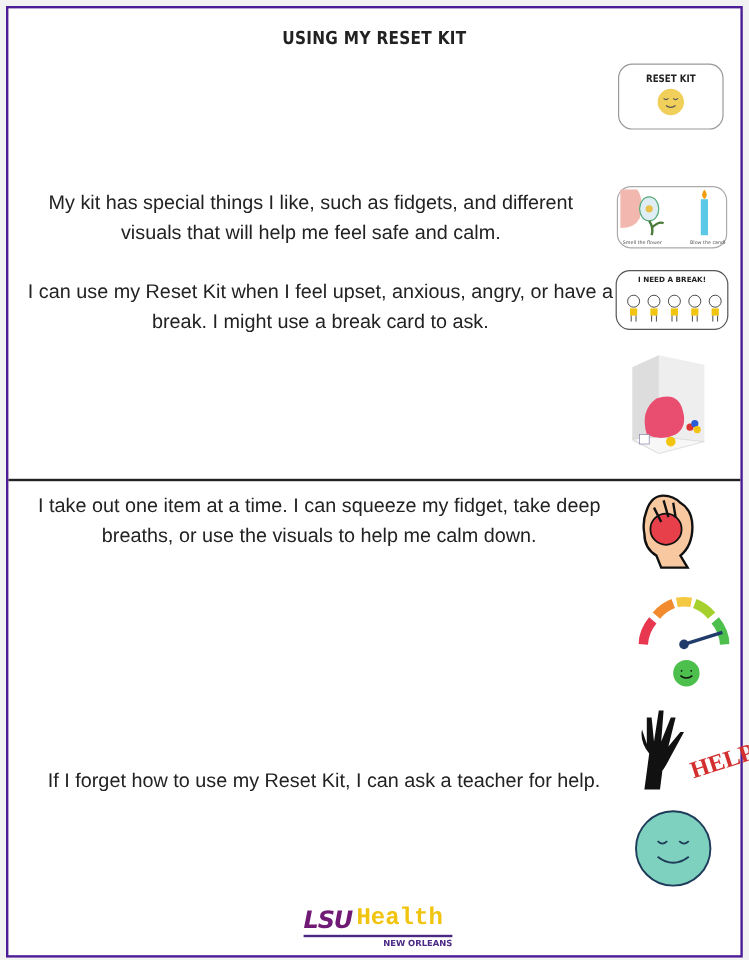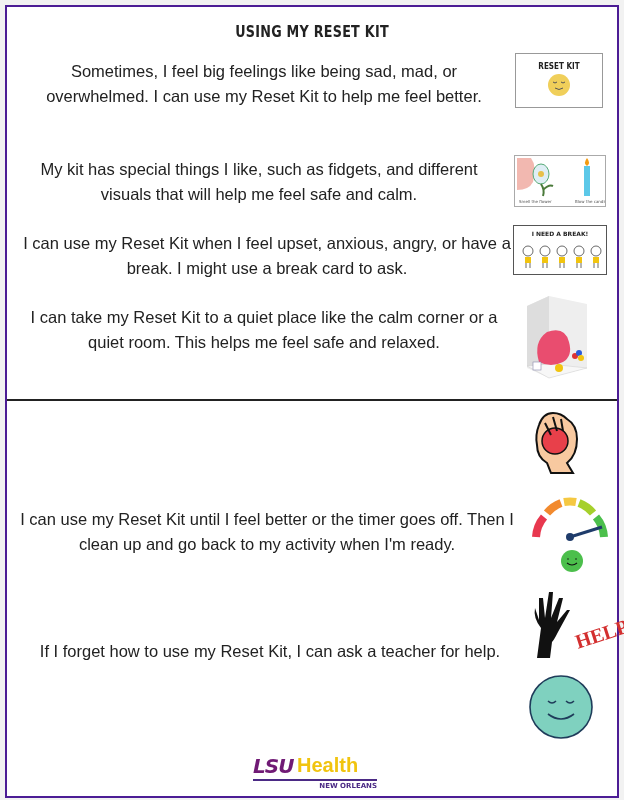--- a/index.html
+++ b/index.html
@@ -1,30 +1,29 @@
 <!DOCTYPE html>
 <html><head>
 <meta charset="utf-8">
 <style>
   html,body{margin:0;padding:0;}
   body{width:624px;height:800px;background:#f2f2f2;position:relative;overflow:hidden;font-family:"Liberation Sans",sans-serif;color:#222;}
   .sheet{position:absolute;left:5px;top:5px;width:610px;height:789px;background:#fff;border:2px solid #4c1d95;box-sizing:content-box;}
   .divider{position:absolute;left:0;right:0;top:392px;height:2px;background:#222;}
   .title{position:absolute;left:0;right:0;top:16px;text-align:center;font-family:"DejaVu Sans",sans-serif;font-weight:bold;font-size:15px;letter-spacing:0.3px;transform:scaleX(0.85);}
   .txt{position:absolute;text-align:center;font-size:16.5px;line-height:24.5px;color:#222;}
-  .pic{position:absolute;}
+  .pic{position:absolute;border-radius:12px;}
   .logo{position:absolute;left:246px;top:747px;width:126px;height:40px;}
 </style>
 </head>
 <body>
 
 <div class="sheet">
   <div class="title">USING MY RESET KIT</div>
 
-  <div class="txt" style="left:22px;top:52px;width:470px;">Sometimes, I feel big feelings like being sad, mad, or overwhelmed. I can use my Reset Kit to help me feel better.</div>
   <div class="pic" style="left:508px;top:46px;width:86px;height:53px;border:1px solid #999;background:#fff;">
     <div style="text-align:center;font-family:'DejaVu Sans',sans-serif;font-weight:bold;font-size:8.5px;margin-top:7px;transform:scaleX(0.85);">RESET KIT</div>
     <svg width="86" height="30" viewBox="0 0 86 30">
         <circle cx="43" cy="14" r="11" fill="#f0cf5a"></circle>
         <path d="M37 11q2 2 4 0M45 11q2 2 4 0M39 17q4 3 8 0" stroke="#555" stroke-width="1" fill="none"></path>
       </svg>
   </div>
 
   <div class="txt" style="left:22px;top:150px;width:460px;">My kit has special things I like, such as fidgets, and different visuals that will help me feel safe and calm.</div>
   <div class="pic" style="left:507px;top:148px;width:90px;height:50px;border:1px solid #aaa;background:#fff;">
@@ -57,46 +56,45 @@
           <rect x="45" y="20" width="6" height="6"></rect>
           <rect x="62" y="20" width="6" height="6"></rect>
           <rect x="79" y="20" width="6" height="6"></rect>
         </g>
       <g stroke="#444" stroke-width="0.8">
           <path d="M12 26v5M16 26v5M29 26v5M33 26v5M46 26v5M50 26v5M63 26v5M67 26v5M80 26v5M84 26v5"></path>
         </g>
     </svg>
   </div>
 
-  <div class="txt" style="left:22px;top:298px;width:470px;">I can take my Reset Kit to a quiet place like the calm corner or a quiet room. This helps me feel safe and relaxed.</div>
   <div class="pic" style="left:512px;top:285px;width:70px;height:92px;">
     <svg width="70" height="92" viewBox="0 0 70 92">
       <path d="M8 14l22-10 38 8v64l-38 10-22-10z" fill="#eee"></path>
       <path d="M8 14l22-10v70l-22 0z" fill="#ddd"></path>
       <path d="M8 74l22 12 38-10-38-4z" fill="#f7f7f7" stroke="#ccc" stroke-width="0.5"></path>
       <path d="M20 70q-6-20 8-30q18-6 22 10q4 14-6 20q-12 6-24 0z" fill="#e94d6f"></path>
       <circle cx="56" cy="64" r="3" fill="#d33"></circle>
         <circle cx="60" cy="61" r="3" fill="#2a5bd7"></circle>
         <circle cx="62" cy="66" r="3" fill="#f1c40f"></circle>
       <circle cx="40" cy="76" r="4" fill="#f1c40f"></circle>
       <rect x="14" y="70" width="8" height="8" fill="#fff" stroke="#88a" stroke-width="0.6"></rect>
     </svg>
   </div>
 
   <div class="divider"></div>
 
+  <div class="txt" style="left:20px;top:403px;width:478px;">I take out one item at a time. I can squeeze my fidget, take deep breaths, or use the visuals to help me calm down.</div>
   <div class="pic" style="left:524px;top:402px;width:50px;height:66px;">
     <svg width="50" height="66" viewBox="0 0 50 66">
       <path d="M8 16q4-12 14-12q8 0 14 6q10 6 10 20q0 16-10 24l6 10h-22l-4-10q-10-6-10-18q-2-10 2-20z" fill="#f8c9a0" stroke="#111" stroke-width="2"></path>
       <circle cx="24" cy="32" r="13" fill="#e8404a" stroke="#111" stroke-width="1.5"></circle>
       <path d="M14 14l6 12M22 8l4 14M30 10l2 12" stroke="#111" stroke-width="2" fill="none"></path>
     </svg>
   </div>
 
-  <div class="txt" style="left:10px;top:500px;width:500px;">I can use my Reset Kit until I feel better or the timer goes off. Then I clean up and go back to my activity when I'm ready.</div>
   <div class="pic" style="left:525px;top:490px;width:76px;height:76px;">
     <svg width="76" height="76" viewBox="0 0 76 76">
       <path d="M4 40a34 34 0 0 1 8-20" stroke="#e8384f" stroke-width="8" fill="none"></path>
       <path d="M15 16a34 34 0 0 1 14-10" stroke="#f28a2e" stroke-width="8" fill="none"></path>
       <path d="M32 5a34 34 0 0 1 12 0" stroke="#f5c842" stroke-width="8" fill="none"></path>
       <path d="M47 6a34 34 0 0 1 14 10" stroke="#a6d02c" stroke-width="8" fill="none"></path>
       <path d="M64 20a34 34 0 0 1 8 20" stroke="#4cbf4c" stroke-width="8" fill="none"></path>
       <circle cx="38" cy="40" r="4" fill="#1f3c6b"></circle>
         <path d="M38 40l32-10" stroke="#1f3c6b" stroke-width="3"></path>
       <circle cx="40" cy="64" r="11" fill="#4cbf4c"></circle>
@@ -116,17 +114,17 @@
   <div class="pic" style="left:521px;top:667px;width:66px;height:66px;">
     <svg width="66" height="66" viewBox="0 0 66 66">
       <circle cx="33" cy="33" r="31" fill="#7fd1bf" stroke="#1f3c5a" stroke-width="1.6"></circle>
       <path d="M20 27q4 4 8 0M38 27q4 4 8 0" stroke="#1f3c5a" stroke-width="1.5" fill="none"></path>
       <path d="M20 40q13 10 26 0" stroke="#1f3c5a" stroke-width="1.6" fill="none"></path>
     </svg>
   </div>
 
   <div class="logo">
     <span style="position:absolute;left:0;top:0;font-family:'DejaVu Sans',sans-serif;font-weight:bold;font-style:italic;font-size:20px;color:#701a75;letter-spacing:-1px;">LSU</span>
-    <span style="position:absolute;left:44px;top:0;font-family:Liberation Sans, sans-serif;font-weight:bold;font-size:20px;color:#f1c40f;">Health</span>
+    <span style="position:absolute;left:44px;top:0;font-family:Liberation Mono, monospace;font-weight:bold;font-size:20px;color:#f1c40f;">Health</span>
     <div style="position:absolute;left:0;top:25px;width:124px;height:2px;background:#4b2a85;"></div>
     <span style="position:absolute;right:2px;top:28px;font-family:'DejaVu Sans',sans-serif;font-weight:bold;font-size:7px;color:#4b2a85;">NEW ORLEANS</span>
   </div>
 </div>
 
 </body></html>

